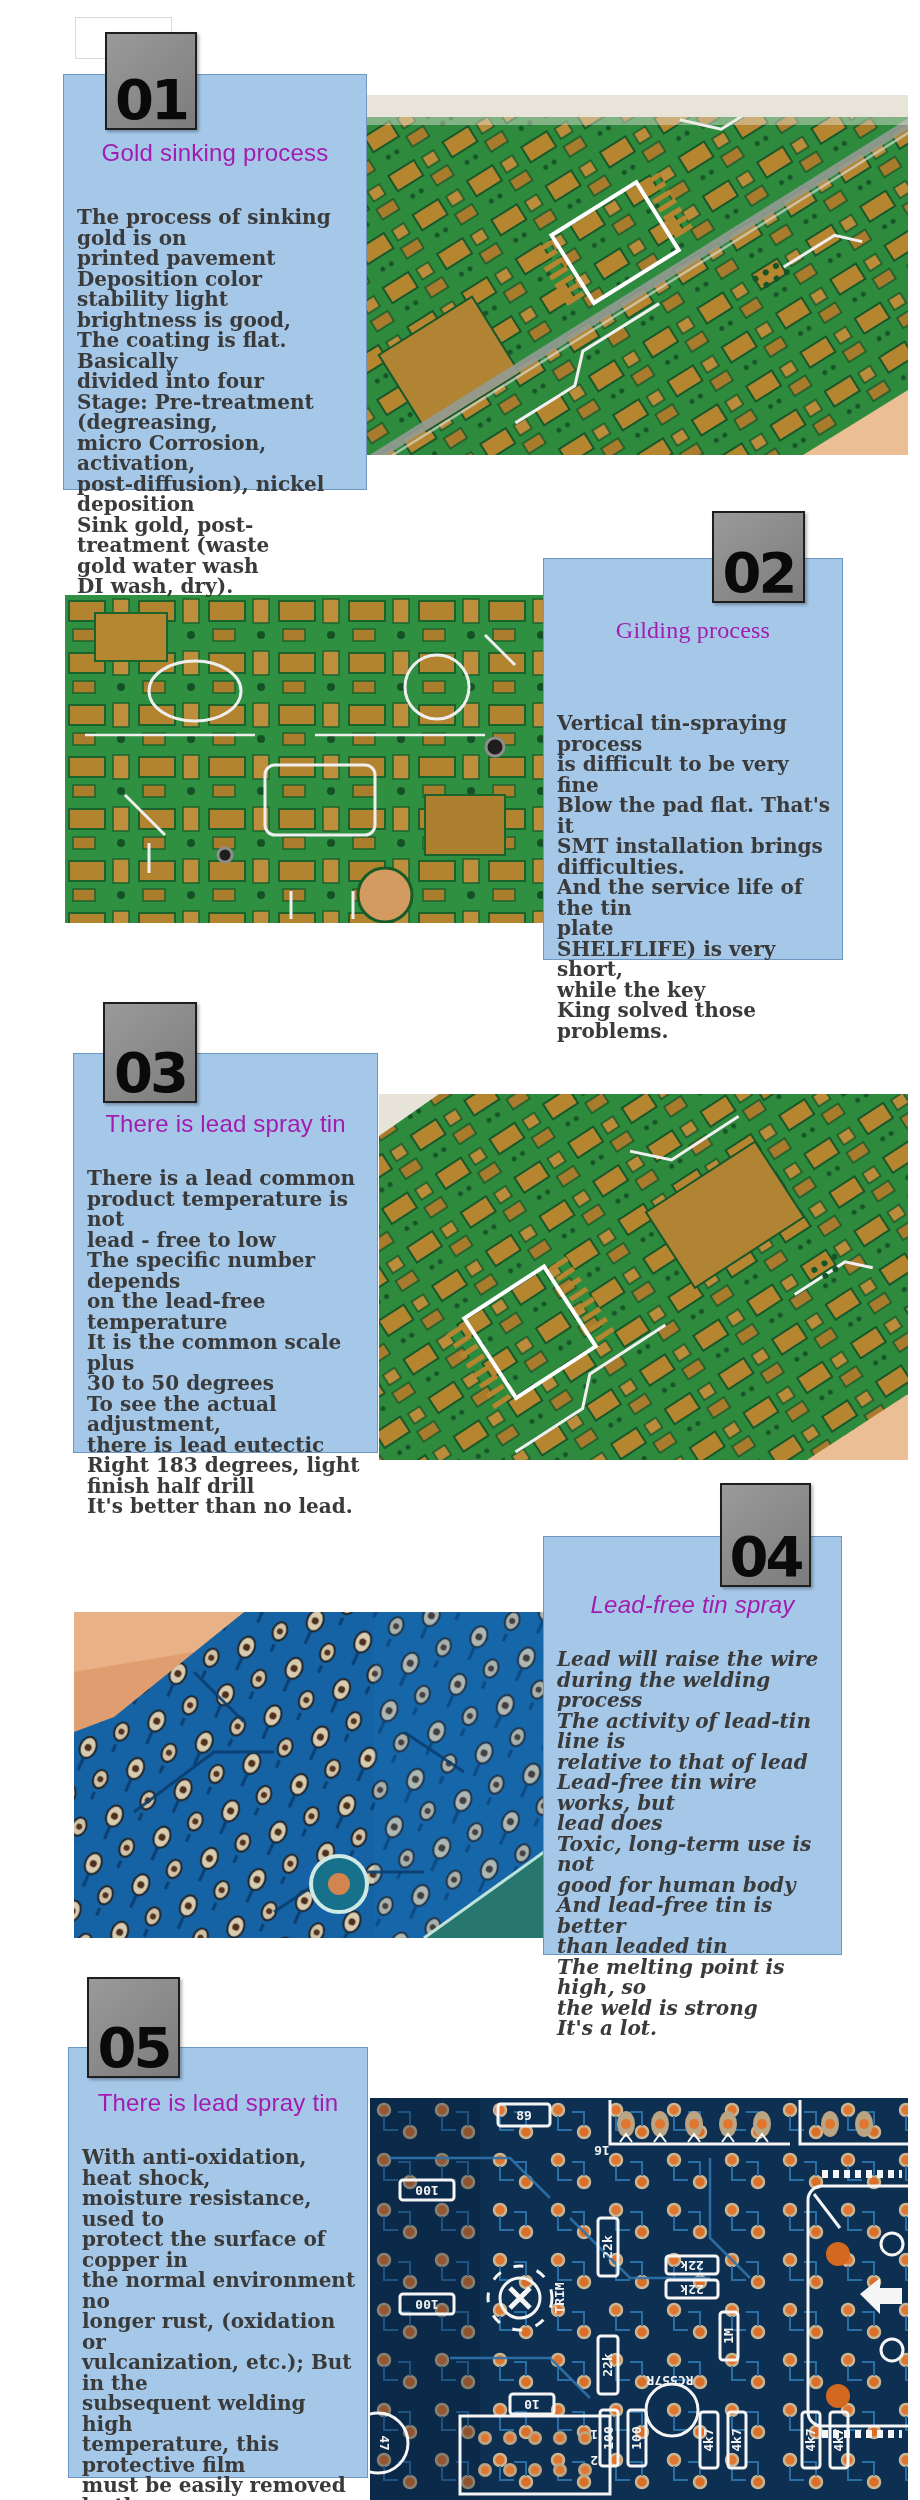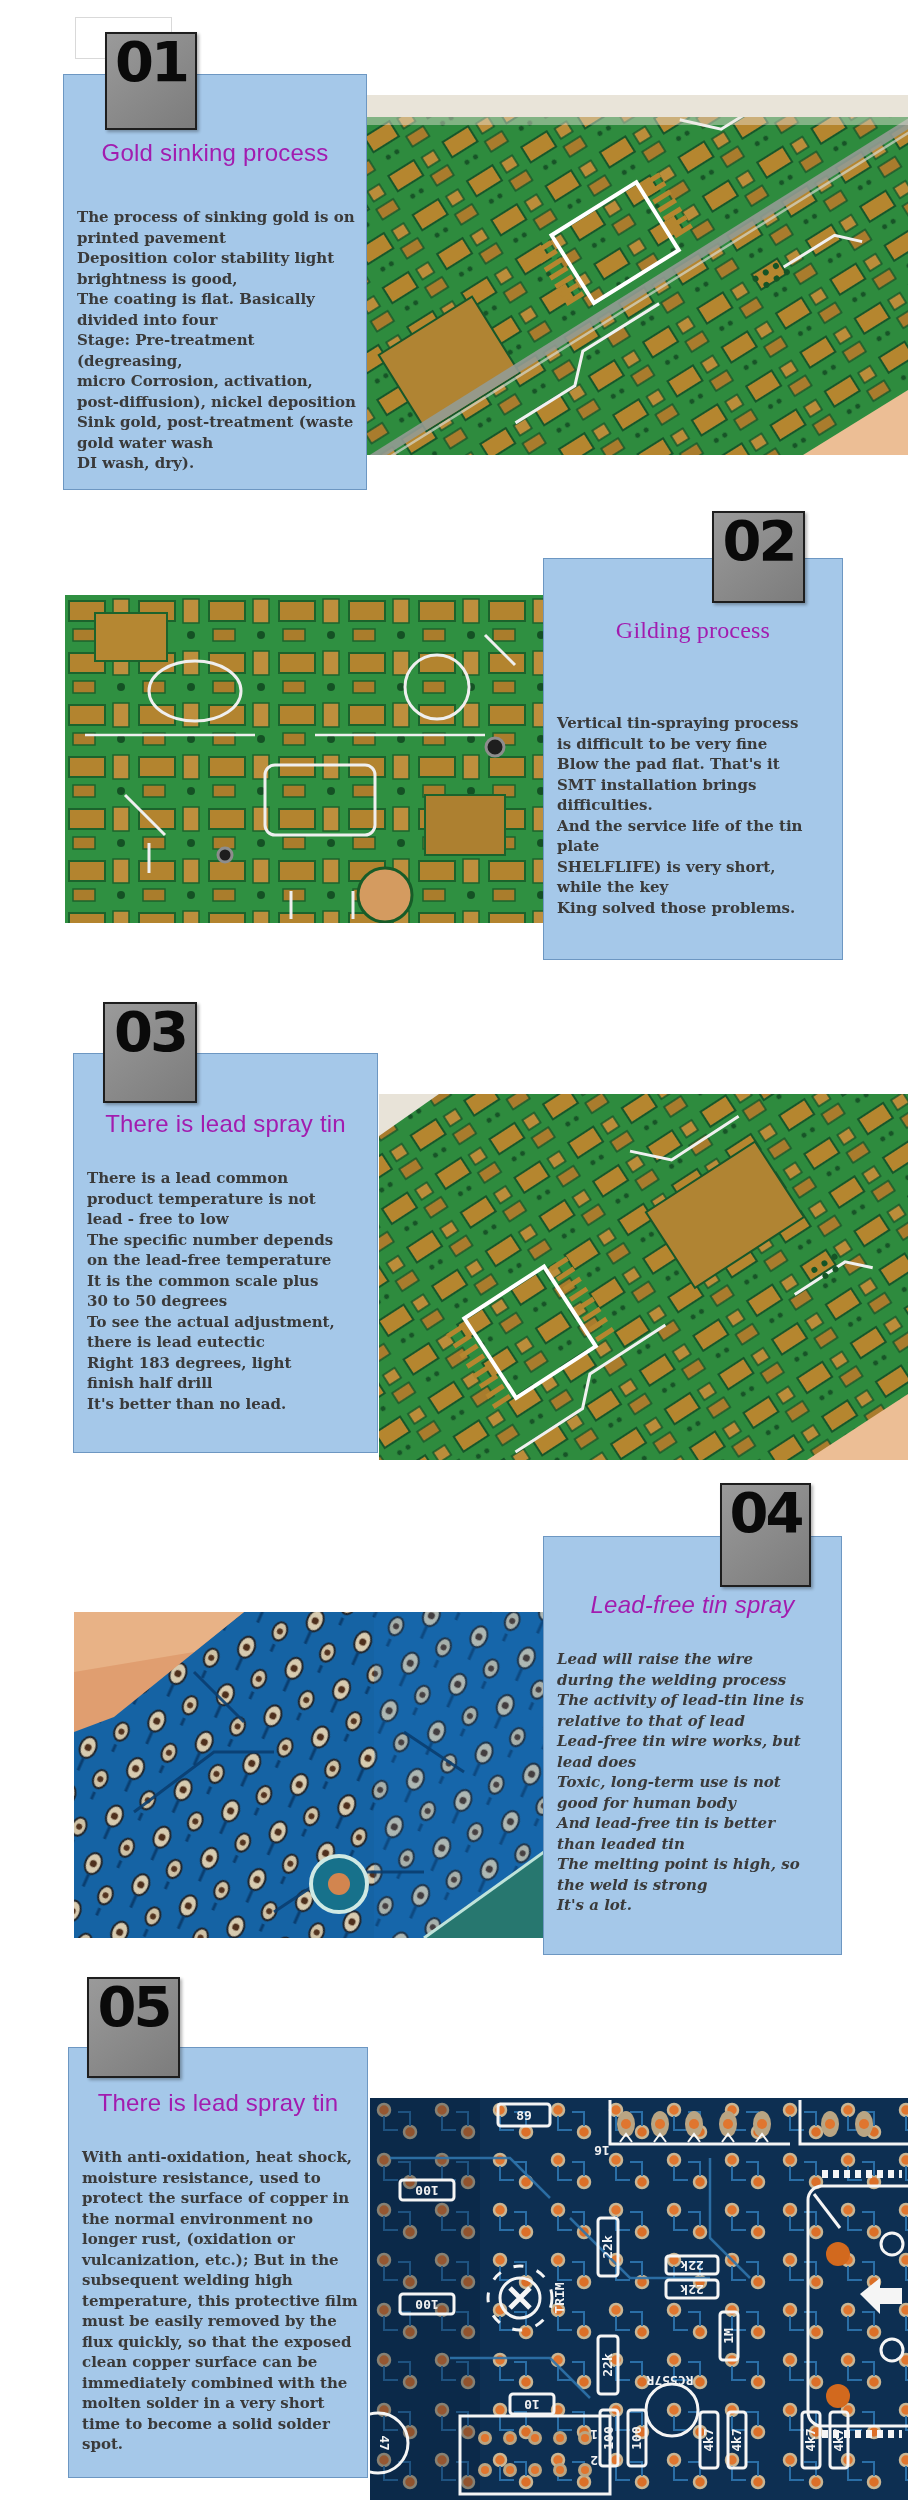--- a/index.html
+++ b/index.html
@@ -1,28 +1,28 @@
 <!DOCTYPE html>
 <html><head>
 <meta charset="utf-8">
 <style>
   html,body{margin:0;padding:0;background:#fff;}
   .page{position:relative;width:920px;height:2500px;background:#ffffff;overflow:hidden;
         font-family:"Liberation Sans",sans-serif;}
   .photo{position:absolute;display:block;z-index:1;}
   .card{position:absolute;background:#a5c8e9;border:1px solid #6d97c2;box-sizing:border-box;z-index:2;}
-  .badge{position:absolute;display:flex;align-items:flex-start;justify-content:center;
+  .badge{position:absolute;display:flex;align-items:flex-end;justify-content:center;
          background:linear-gradient(140deg,#9a9a9a,#7c7c7c);border:2px solid #1e1e1e;
          box-sizing:border-box;z-index:3;box-shadow:2px 2px 3px rgba(0,0,0,.3);}
   .badge span{font-family:"DejaVu Sans",sans-serif;font-weight:bold;font-size:56px;
               letter-spacing:-3px;line-height:1;color:#0a0a0a;}
   .title{margin:0;text-align:center;font-size:24px;font-weight:400;color:#a21caf;
          font-family:"Liberation Sans",sans-serif;letter-spacing:.2px;line-height:28px;}
   .bodytext{margin:0;padding:0 8px 0 13px;font-family:"DejaVu Serif",serif;font-weight:bold;
-            font-size:15px;line-height:20.5px;color:#3a3a3a;white-space:pre-line;}
+            font-size:20px;line-height:20.5px;color:#3a3a3a;white-space:pre-line;}
   .ghost{position:absolute;border:1px solid #d9d9d9;z-index:0;}
   .sublabel{font-family:"DejaVu Sans Mono",monospace;font-weight:bold;fill:#f2f2f2;}
 </style>
 </head>
 <body>
 
 <div class="page">
 
   <div class="ghost" style="left:75px;top:17px;width:95px;height:40px;"></div>
 

